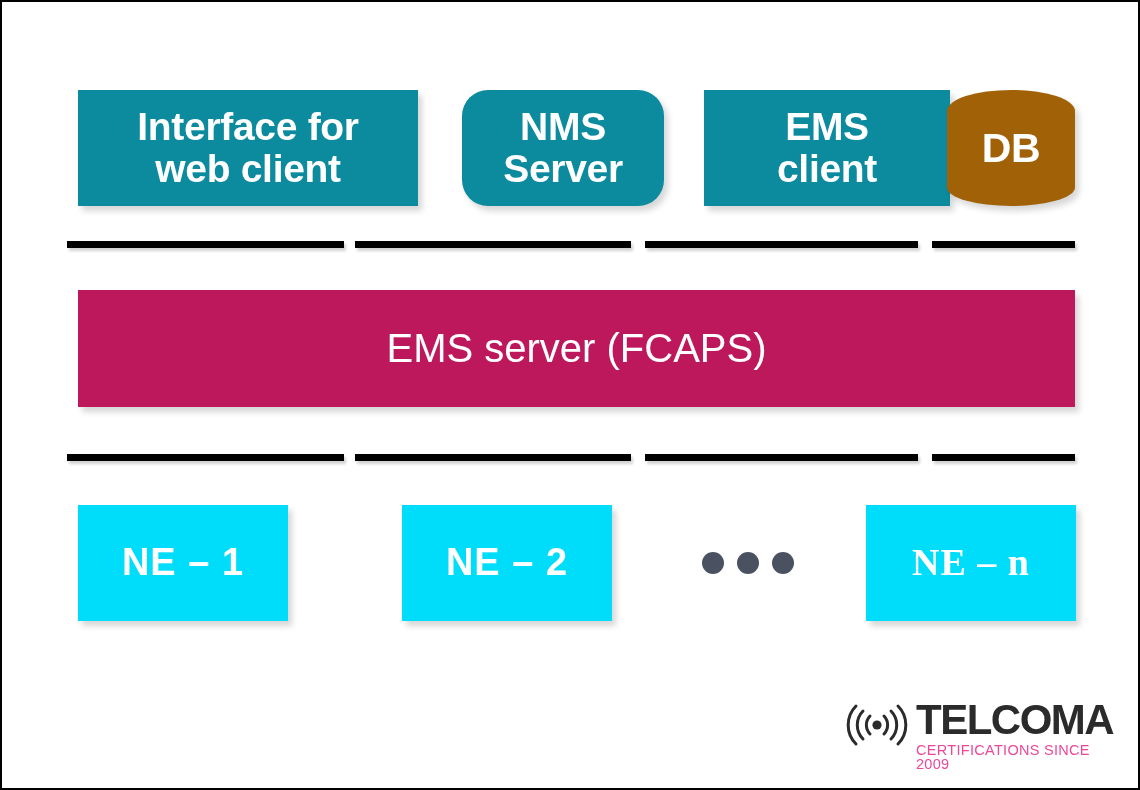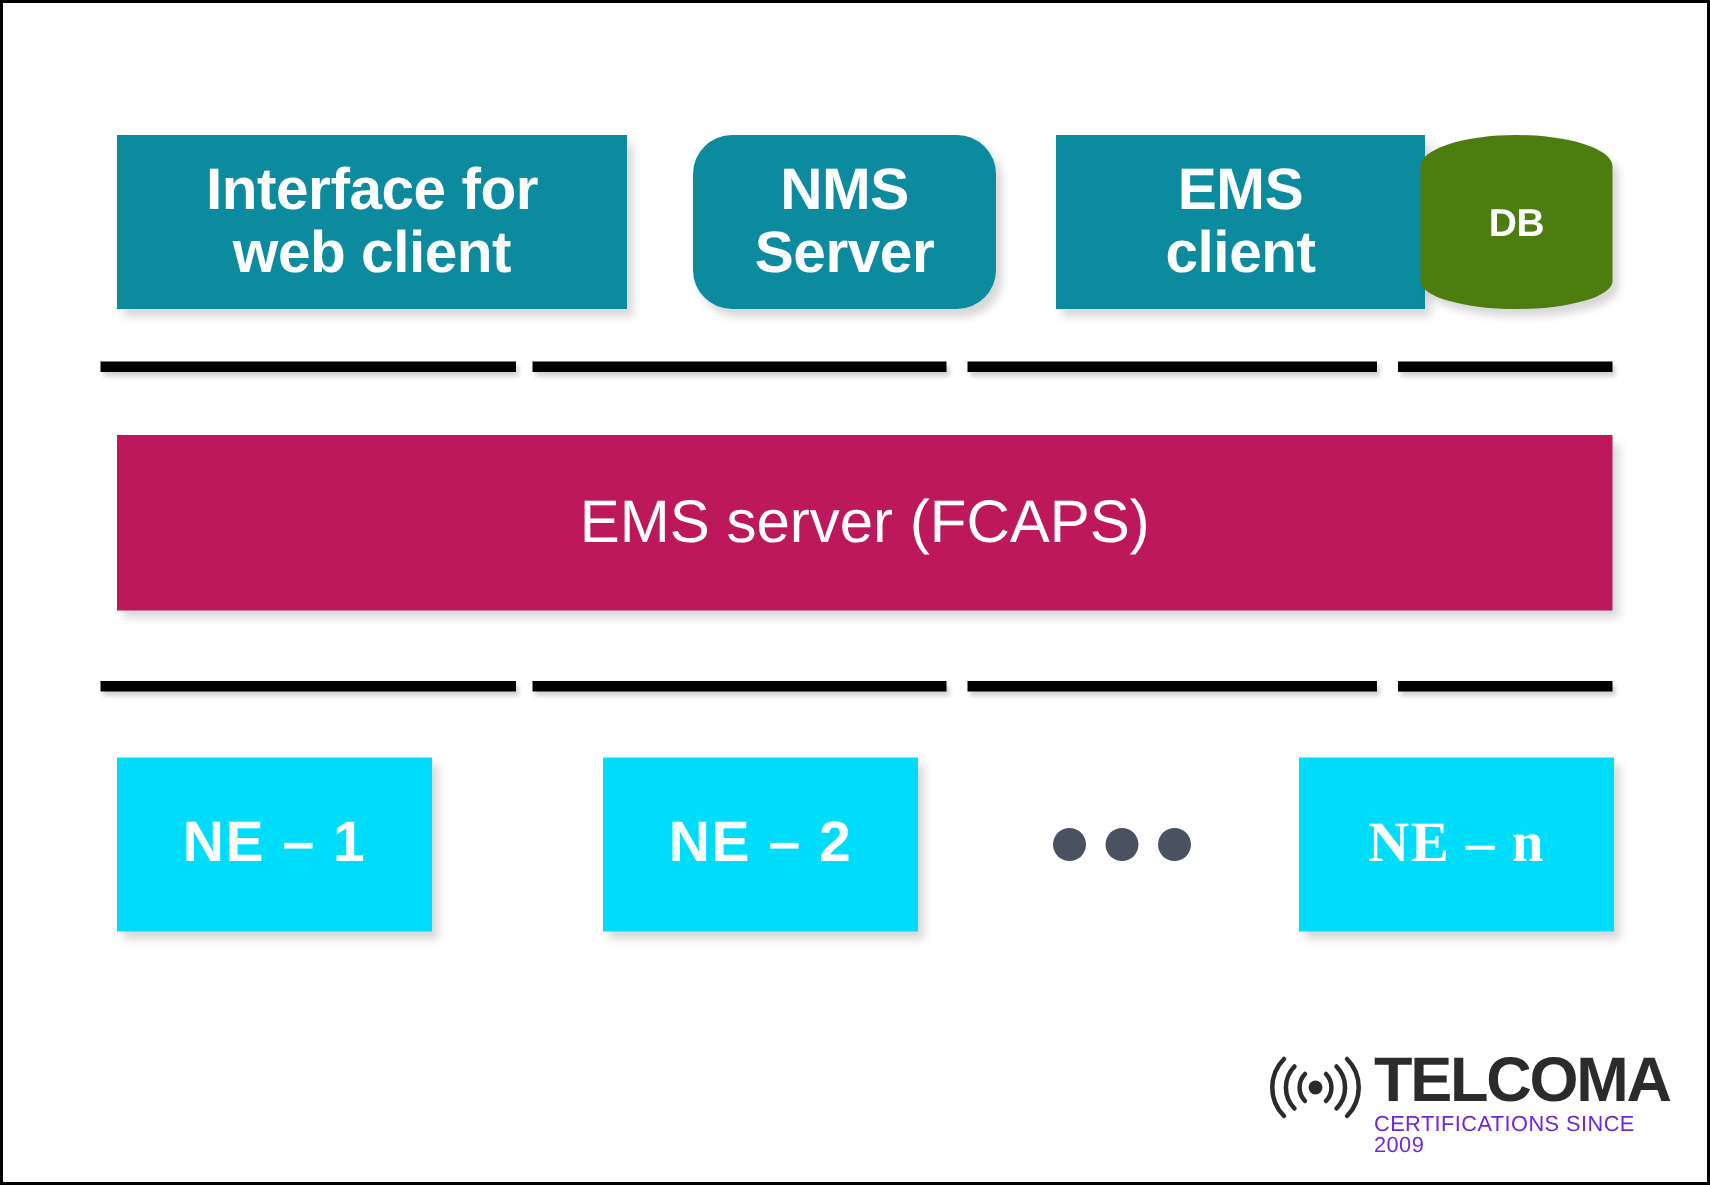--- a/index.html
+++ b/index.html
@@ -50,23 +50,23 @@
   #node-web-client   { left: 76px;  top: 88px;  width: 340px; height: 116px; }
   #node-nms-server   { left: 460px; top: 88px;  width: 202px; height: 116px; border-radius: 26px; }
   #node-ems-client   { left: 702px; top: 88px;  width: 246px; height: 116px; }
 
   
   #node-db {
     left: 945px;
     top: 88px;
     width: 128px;
     height: 116px;
-    background: #4d7c0f;
+    background: #a16207;
     border-radius: 50% / 18% 18% 16% 16%;
-    font-size: 26px;
+    font-size: 41px;
     font-weight: bold;
   }
 
   
   .connector {
     position: absolute;
     height: 7px;
     background: #000000;
     box-shadow: 2px 3px 3px rgba(0,0,0,0.18);
   }
@@ -139,21 +139,21 @@
     font-size: 42px;
     font-weight: bold;
     color: #2B2B2B;
     letter-spacing: -1.5px;
     line-height: 0.95;
   }
   #logo-tagline {
     font-family: "Liberation Sans", sans-serif;
     font-size: 14.5px;
     font-weight: normal;
-    color: #6d28d9;
+    color: #ec4899;
     letter-spacing: 0.3px;
     line-height: 1;
     margin-top: 3px;
   }
 </style>
 </head>
 <body>
 
 <div id="canvas">
 

